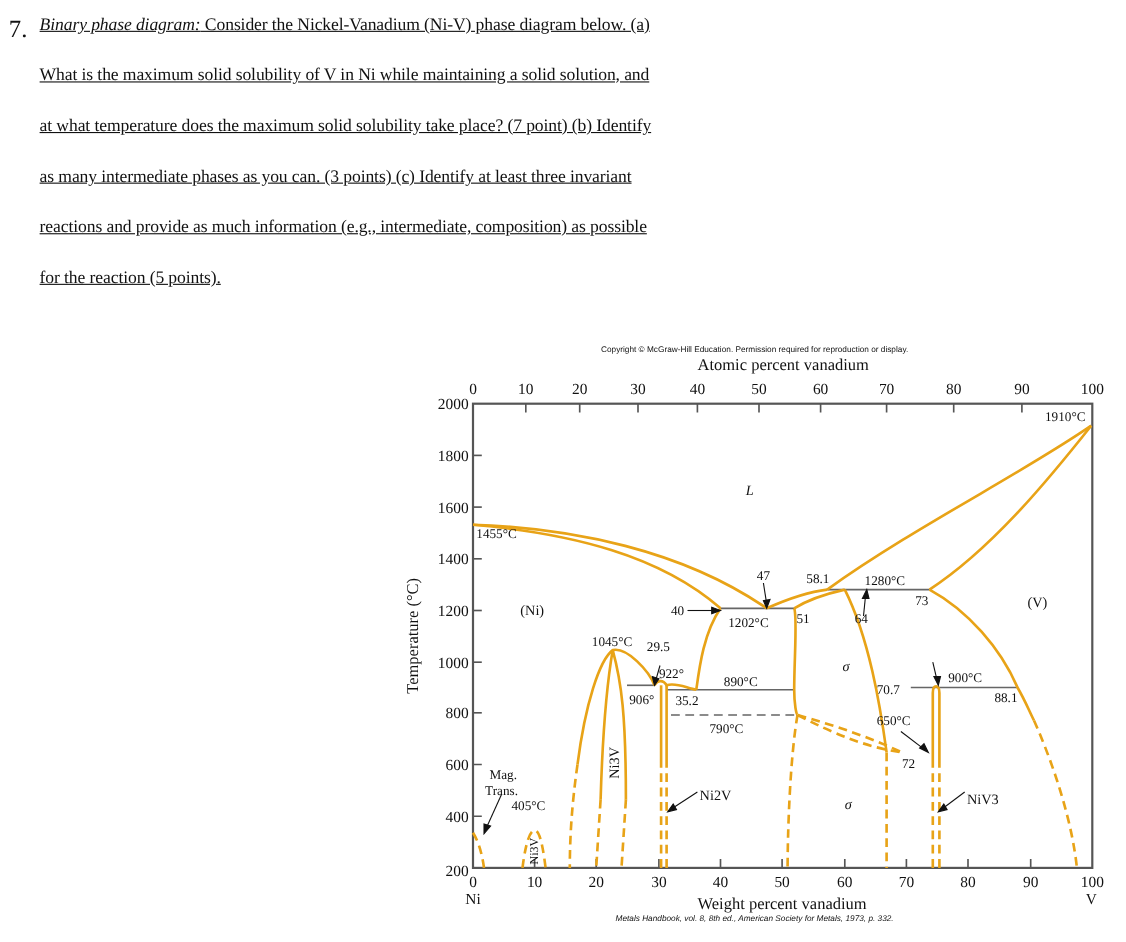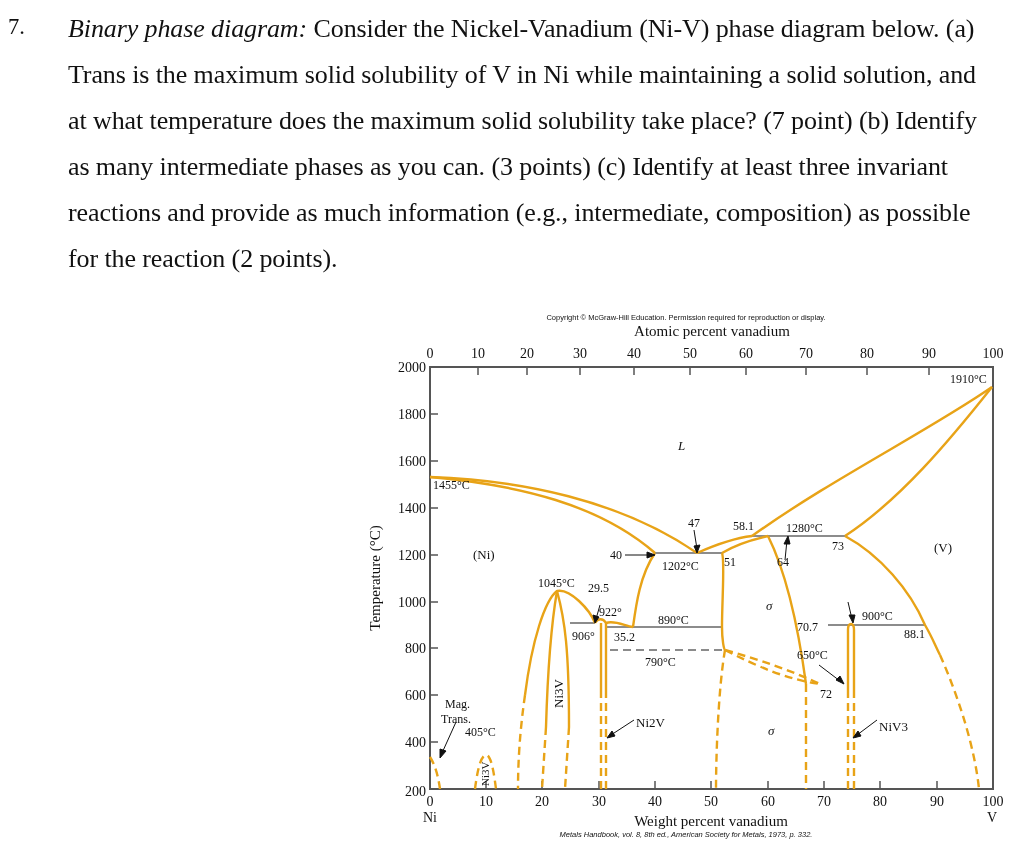--- a/index.html
+++ b/index.html
@@ -1,35 +1,35 @@
 <!DOCTYPE html>
 <html><head>
 <meta charset="utf-8">
 <style>
   html,body{margin:0;padding:0;background:#ffffff;}
   body{width:1024px;height:856px;position:relative;overflow:hidden;font-family:"Liberation Serif","DejaVu Serif",serif;color:#111;}
   .question{position:absolute;left:0;top:0;width:1024px;}
-  .q-line{position:absolute;left:68px;font-size:26px;white-space:nowrap;letter-spacing:-0.1px;}
+  .q-line{position:absolute;left:36px;font-size:16px;white-space:nowrap;letter-spacing:-0.1px;text-decoration:underline;}
   .q-num{position:absolute;left:8px;top:14px;font-size:22.5px;}
   .q-title{font-style:italic;}
   .figure{position:absolute;left:0;top:0;width:1024px;height:856px;}
   svg text{font-family:"Liberation Serif","DejaVu Serif",serif;fill:#111;}
   svg .sans{font-family:"Liberation Sans","DejaVu Sans",sans-serif;}
 </style>
 </head>
 <body>
 
 <div class="question">
   <span class="q-num">7.</span>
   <div class="q-line" style="top:14px"><span class="q-title">Binary phase diagram:</span><span> Consider the Nickel-Vanadium (Ni-V) phase diagram below. (a)</span></div>
-  <div class="q-line" style="top:60px">Trans is the maximum solid solubility of V in Ni while maintaining a solid solution, and</div>
+  <div class="q-line" style="top:60px">What is the maximum solid solubility of V in Ni while maintaining a solid solution, and</div>
   <div class="q-line" style="top:106px">at what temperature does the maximum solid solubility take place? (7 point) (b) Identify</div>
   <div class="q-line" style="top:152px">as many intermediate phases as you can. (3 points) (c) Identify at least three invariant</div>
   <div class="q-line" style="top:198px">reactions and provide as much information (e.g., intermediate, composition) as possible</div>
-  <div class="q-line" style="top:244px">for the reaction (2 points).</div>
+  <div class="q-line" style="top:244px">for the reaction (5 points).</div>
 </div>
 
 <svg class="figure" width="1024" height="856" viewBox="0 0 1024 856">
 
   <text class="sans" x="686" y="320" font-size="7.5" text-anchor="middle">Copyright © McGraw-Hill Education. Permission required for reproduction or display.</text>
   <text x="712" y="336" font-size="15" text-anchor="middle">Atomic percent vanadium</text>
 
   <rect x="430" y="367" width="563" height="422" fill="none" stroke="#555" stroke-width="2"></rect>
 
   <g stroke="#555" stroke-width="1.5">

